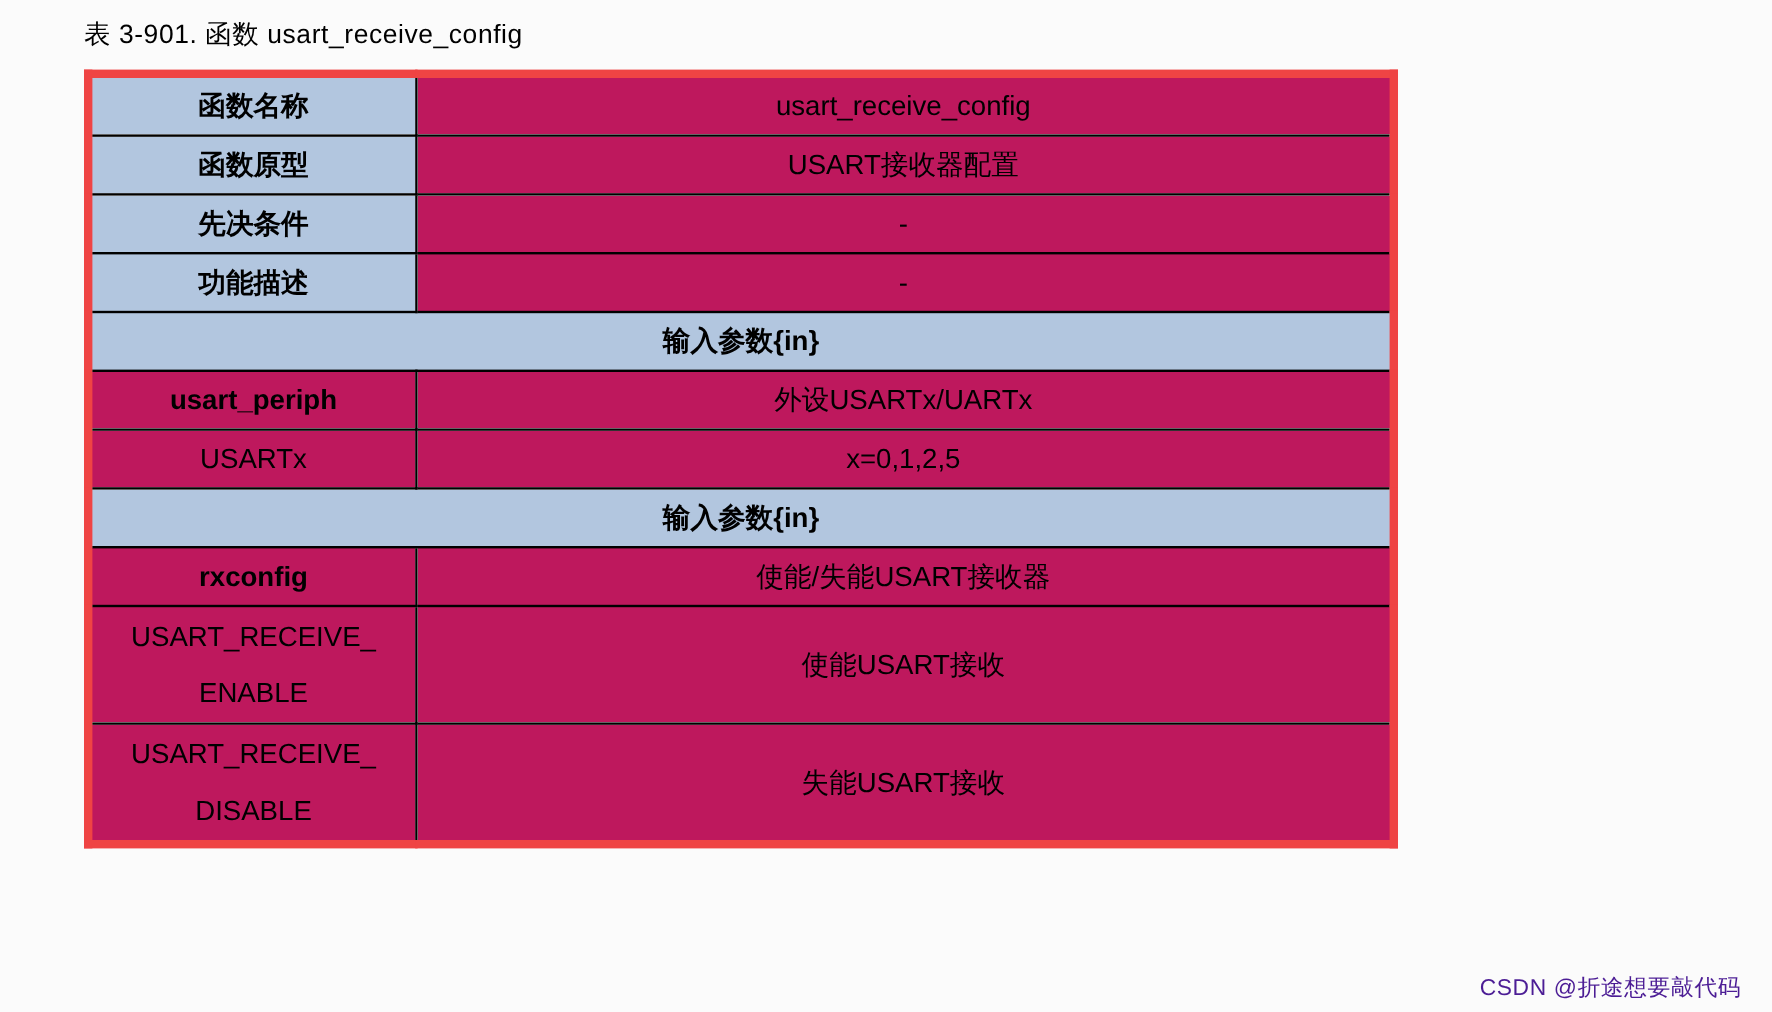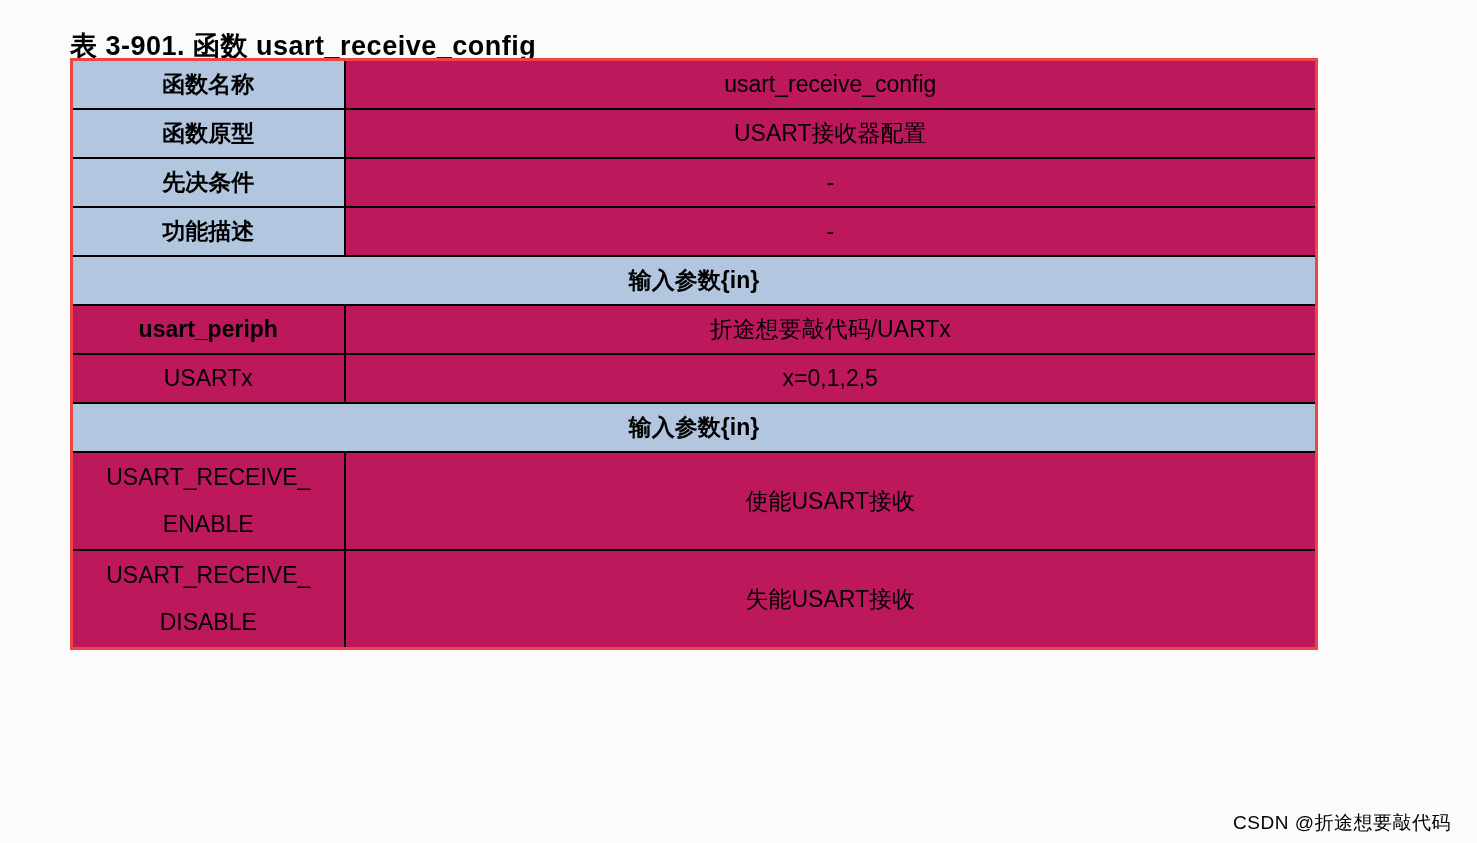--- a/index.html
+++ b/index.html
@@ -6,32 +6,32 @@
   body {
     width: 1477px; height: 843px;
     background: #FBFBFB;
     font-family: "Liberation Sans", sans-serif;
     color: #000;
     position: relative;
     overflow: hidden;
   }
   .doc-title {
     position: absolute;
-    left: 70px; top: 28px;
-    font-size: 27px;
-    font-weight: bold;
+    left: 70px; top: 14px;
+    font-size: 22px;
+    font-weight: normal;
     letter-spacing: 0.5px;
   }
   table.func-table {
     position: absolute;
     left: 70px; top: 58px;
-    width: 1248px;
+    width: 1095px;
     border-collapse: collapse;
     table-layout: fixed;
-    border: 3px solid #ef4444;
+    border: 7px solid #ef4444;
   }
   .func-table td {
     border: 2px solid #000;
     text-align: center;
     vertical-align: middle;
     font-size: 23px;
     padding: 0 8px;
     background: #be185d;
     overflow: hidden;
   }
@@ -40,21 +40,21 @@
   .bold { font-weight: bold; }
   .italic { font-size: 24px; }
   .r51 td { height: 47px; }
   .r100 td { height: 96px; }
   .wrap2 { white-space: pre-line; line-height: 2.05; }
   .proto { font-size: 22px; letter-spacing: -0.3px; }
   .watermark {
     position: absolute;
     right: 26px; top: 810px;
     font-size: 19px;
-    color: #000000;
+    color: #4c1d95;
     letter-spacing: 0.5px;
     text-align: right;
   }
 </style>
 </head>
 <body>
 
 <div class="doc-title">表 3-901. 函数 usart_receive_config</div>
 
 <table class="func-table">
@@ -77,28 +77,32 @@
     </tr>
     <tr class="r51">
       <td class="blue">功能描述</td>
       <td>-</td>
     </tr>
     <tr class="r51">
       <td colspan="2" class="blue">输入参数{in}</td>
     </tr>
     <tr class="r51">
       <td class="bold">usart_periph</td>
-      <td>折途想要敲代码/UARTx</td>
+      <td>外设USARTx/UARTx</td>
     </tr>
     <tr class="r51">
       <td class="italic">USARTx</td>
       <td>x=0,1,2,5</td>
     </tr>
     <tr class="r51">
       <td colspan="2" class="blue">输入参数{in}</td>
+    </tr>
+    <tr class="r51">
+      <td class="bold">rxconfig</td>
+      <td>使能/失能USART接收器</td>
     </tr>
     <tr class="r100">
       <td class="italic wrap2">USART_RECEIVE_
 ENABLE</td>
       <td>使能USART接收</td>
     </tr>
     <tr class="r100">
       <td class="italic wrap2">USART_RECEIVE_
 DISABLE</td>
       <td>失能USART接收</td>

